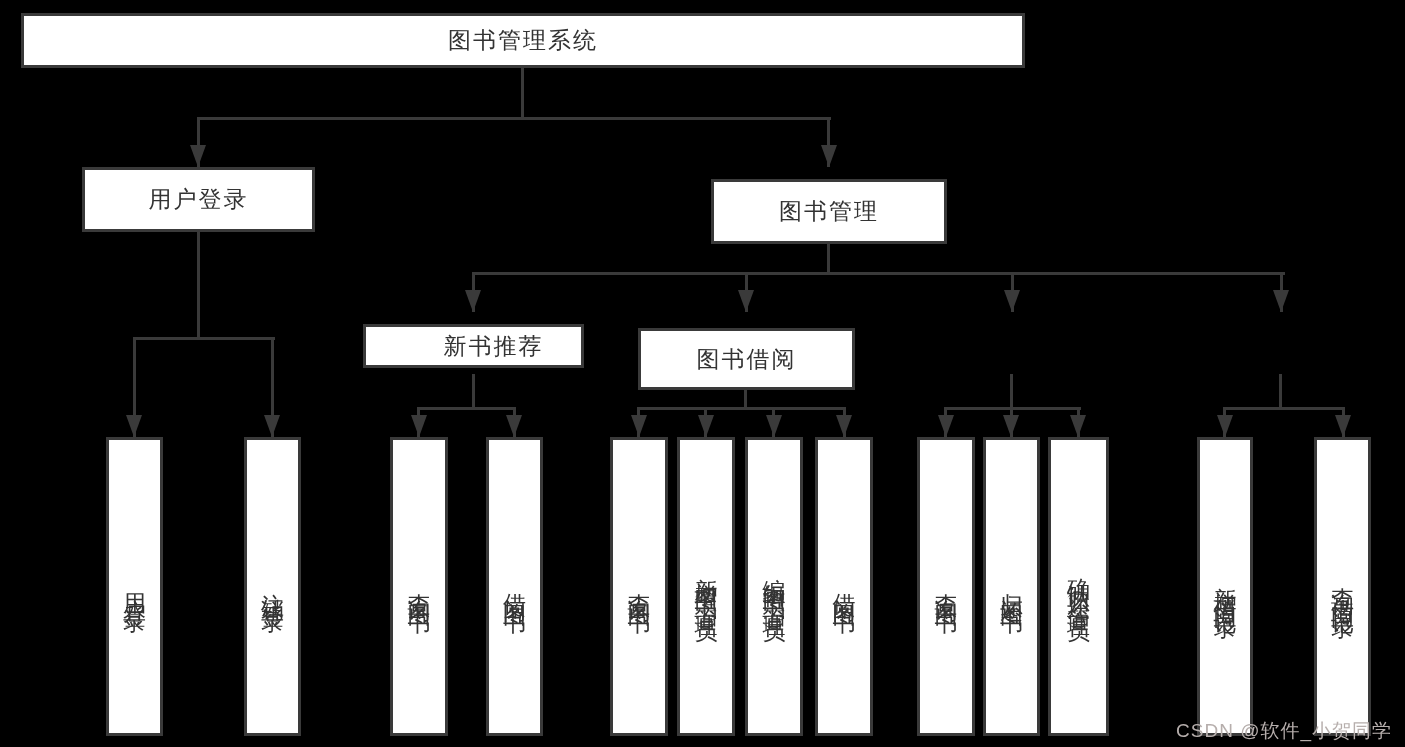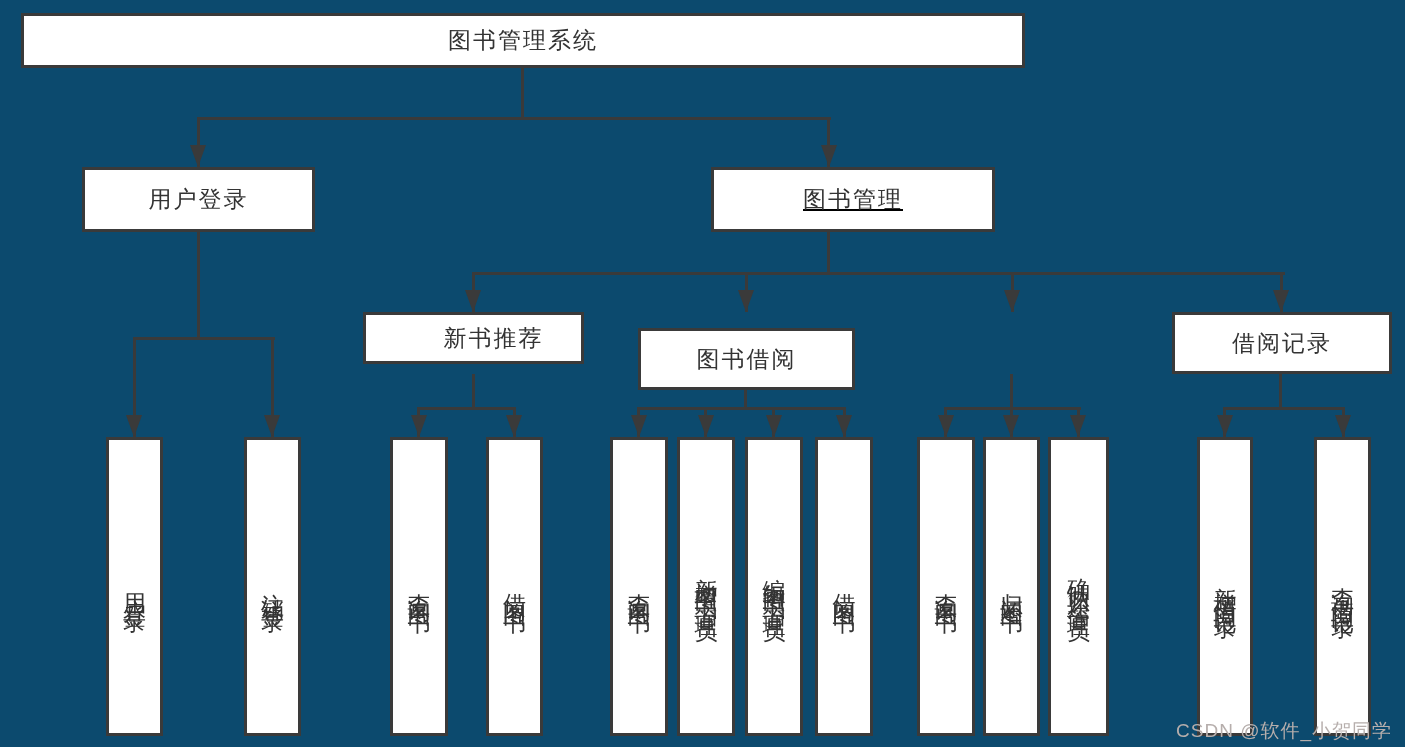--- a/index.html
+++ b/index.html
@@ -5,21 +5,21 @@
   html, body {
     margin: 0;
     padding: 0;
     background: #ffffff;
     font-family: "Liberation Sans", "DejaVu Sans", sans-serif;
   }
   .canvas {
     position: relative;
     width: 1405px;
     height: 747px;
-    background: #0c4a6e;
+    background: #000000;
     overflow: hidden;
   }
   .box {
     position: absolute;
     box-sizing: border-box;
     background: #ffffff;
     border: 3px solid #3a3a3a;
     display: flex;
     align-items: center;
     justify-content: center;
@@ -130,36 +130,33 @@
   <div class="arrow" style="left:1335px; top:415px;"></div>
 
   <div class="box" style="left:21px; top:13px; width:1004px; height:55px;">
     <span class="hlabel">图书管理系统</span>
   </div>
 
   <div class="box" style="left:82px; top:167px; width:233px; height:65px;">
     <span class="hlabel">用户登录</span>
   </div>
 
-  <div class="box" style="left:711px; top:167px; width:284px; height:65px;text-decoration:underline;">
+  <div class="box" style="left:711px; top:179px; width:236px; height:65px;">
     <span class="hlabel">图书管理</span>
   </div>
 
-  <div class="box" style="left:363px; top:312px; width:221px; height:52px;padding-left:40px;">
+  <div class="box" style="left:363px; top:324px; width:221px; height:44px;padding-left:40px;">
     <span class="hlabel">新书推荐</span>
   </div>
 
   <div class="box" style="left:638px; top:312px; width:217px; height:62px;margin-top:16px;">
     <span class="hlabel">图书借阅</span>
   </div>
 
 
-  <div class="box" style="left:1172px; top:312px; width:220px; height:62px;">
-    <span class="hlabel">借阅记录</span>
-  </div>
 
   <div class="box leaf" style="left:106px; top:437px; width:57px; height:299px;">
     <span class="vlabel">用户登录</span>
   </div>
   <div class="box leaf" style="left:244px; top:437px; width:57px; height:299px;">
     <span class="vlabel">注销登录</span>
   </div>
 
   <div class="box leaf" style="left:390px; top:437px; width:58px; height:299px;">
     <span class="vlabel">查询图书</span>

